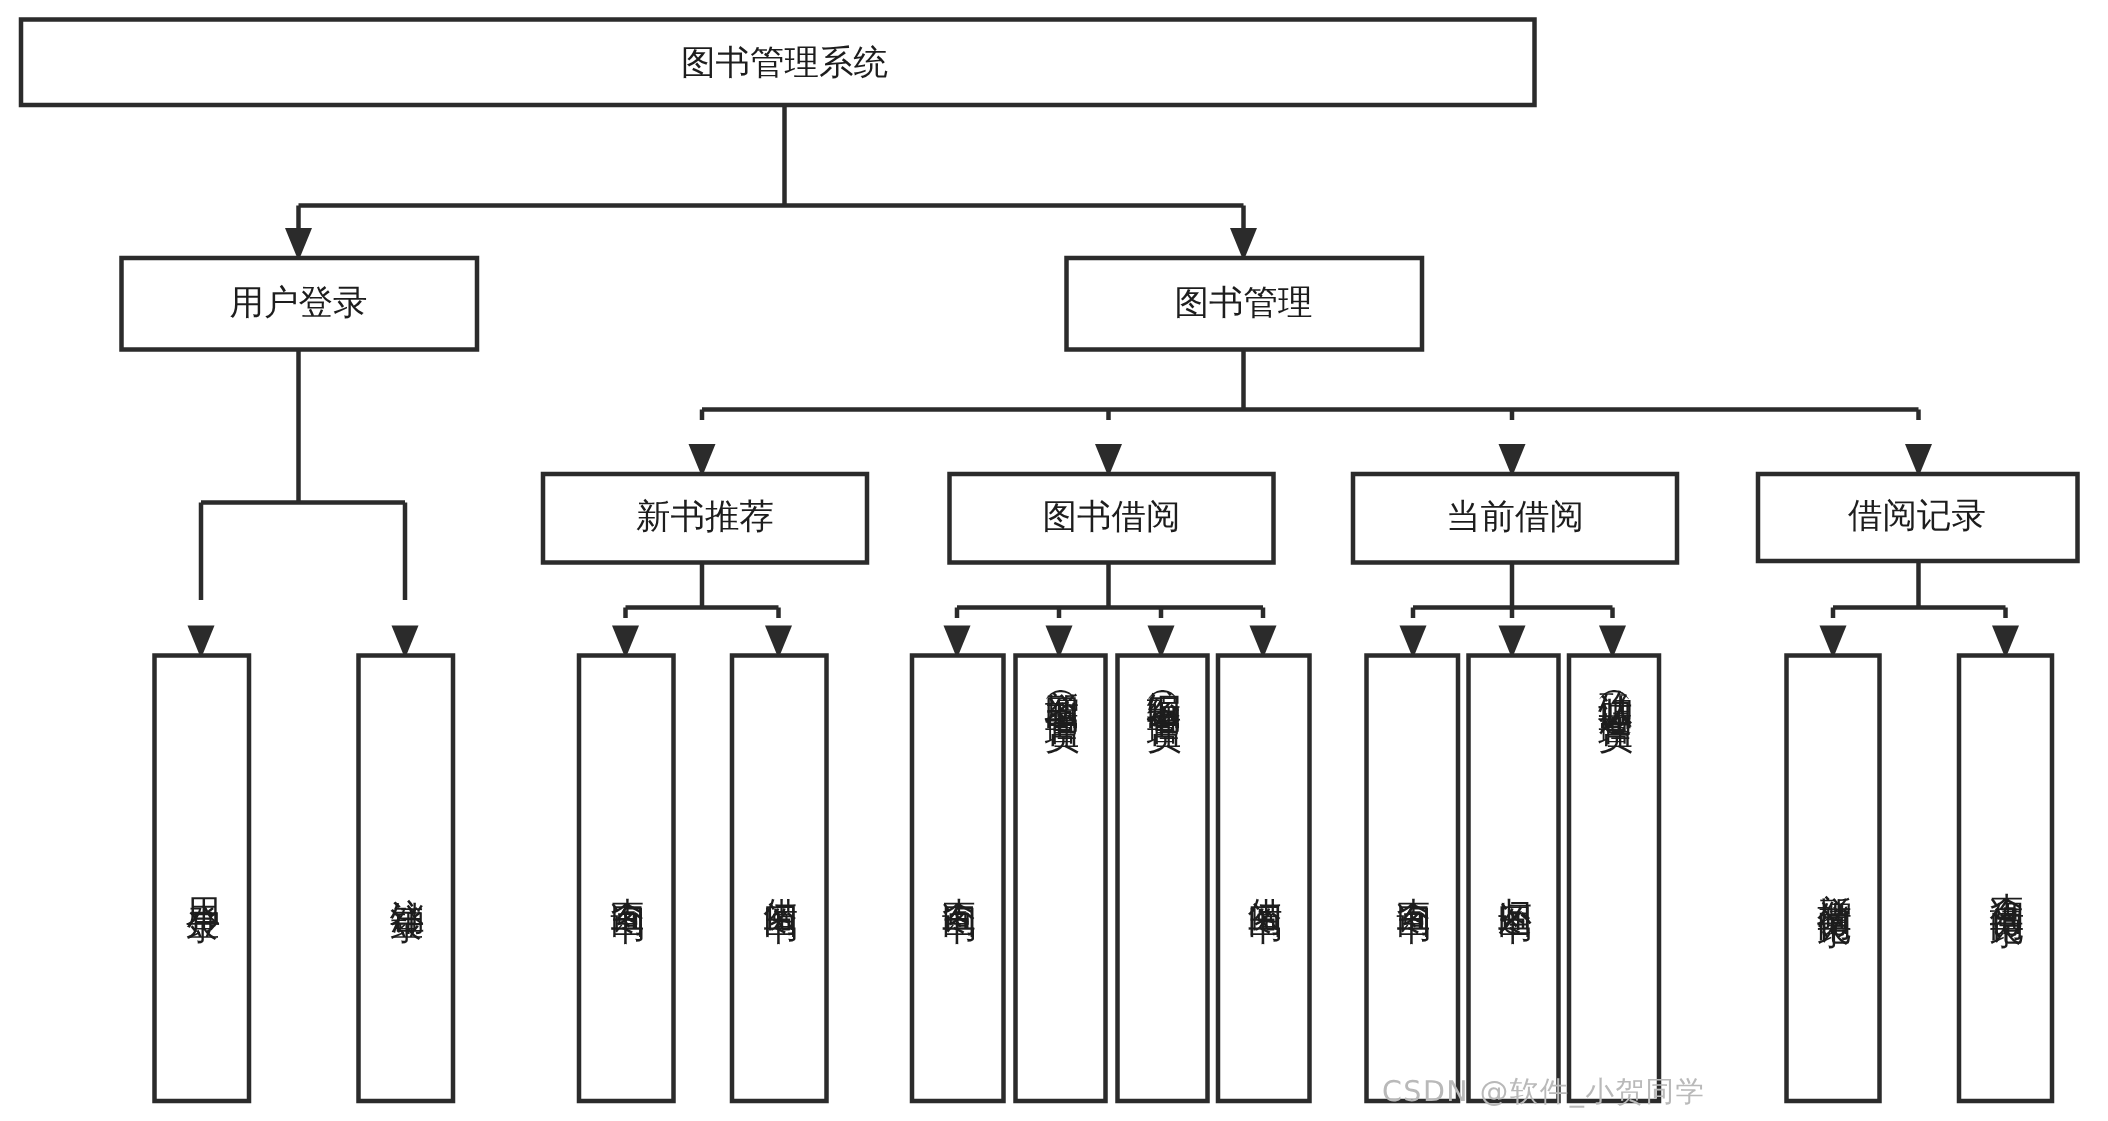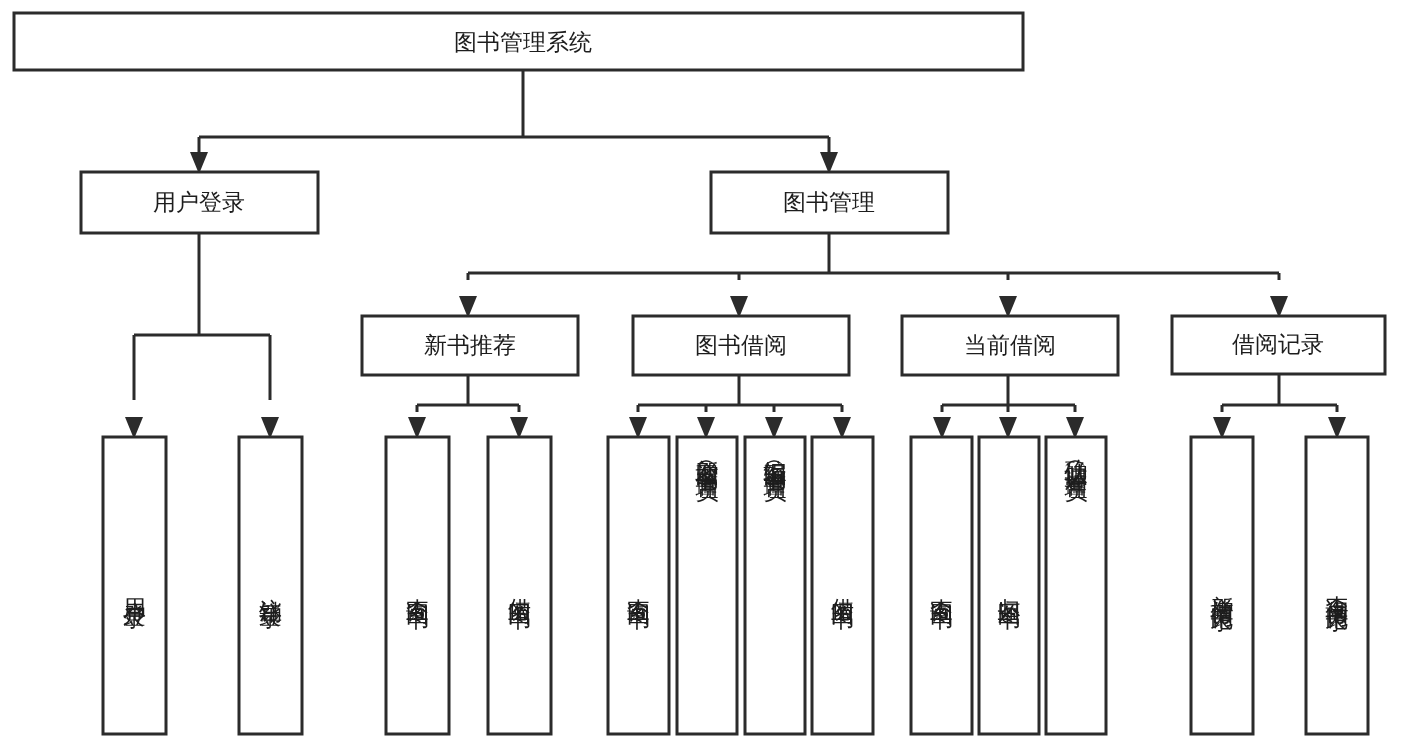--- a/index.html
+++ b/index.html
@@ -205,13 +205,14 @@
     <span class="node-label-vertical" style="height:auto;">确认归还（管理员）</span>
   </div>
 
   <div class="vnode-wrap" style="left:1191px;top:437px;width:62px;height:297px;">
     <span class="node-label-vertical">新增借阅记录</span>
   </div>
   <div class="vnode-wrap" style="left:1306px;top:437px;width:62px;height:297px;">
     <span class="node-label-vertical">查询借阅记录</span>
   </div>
 
+  <div class="watermark">CSDN @软件_小贺同学</div>
 </div>
 
 </body></html>

